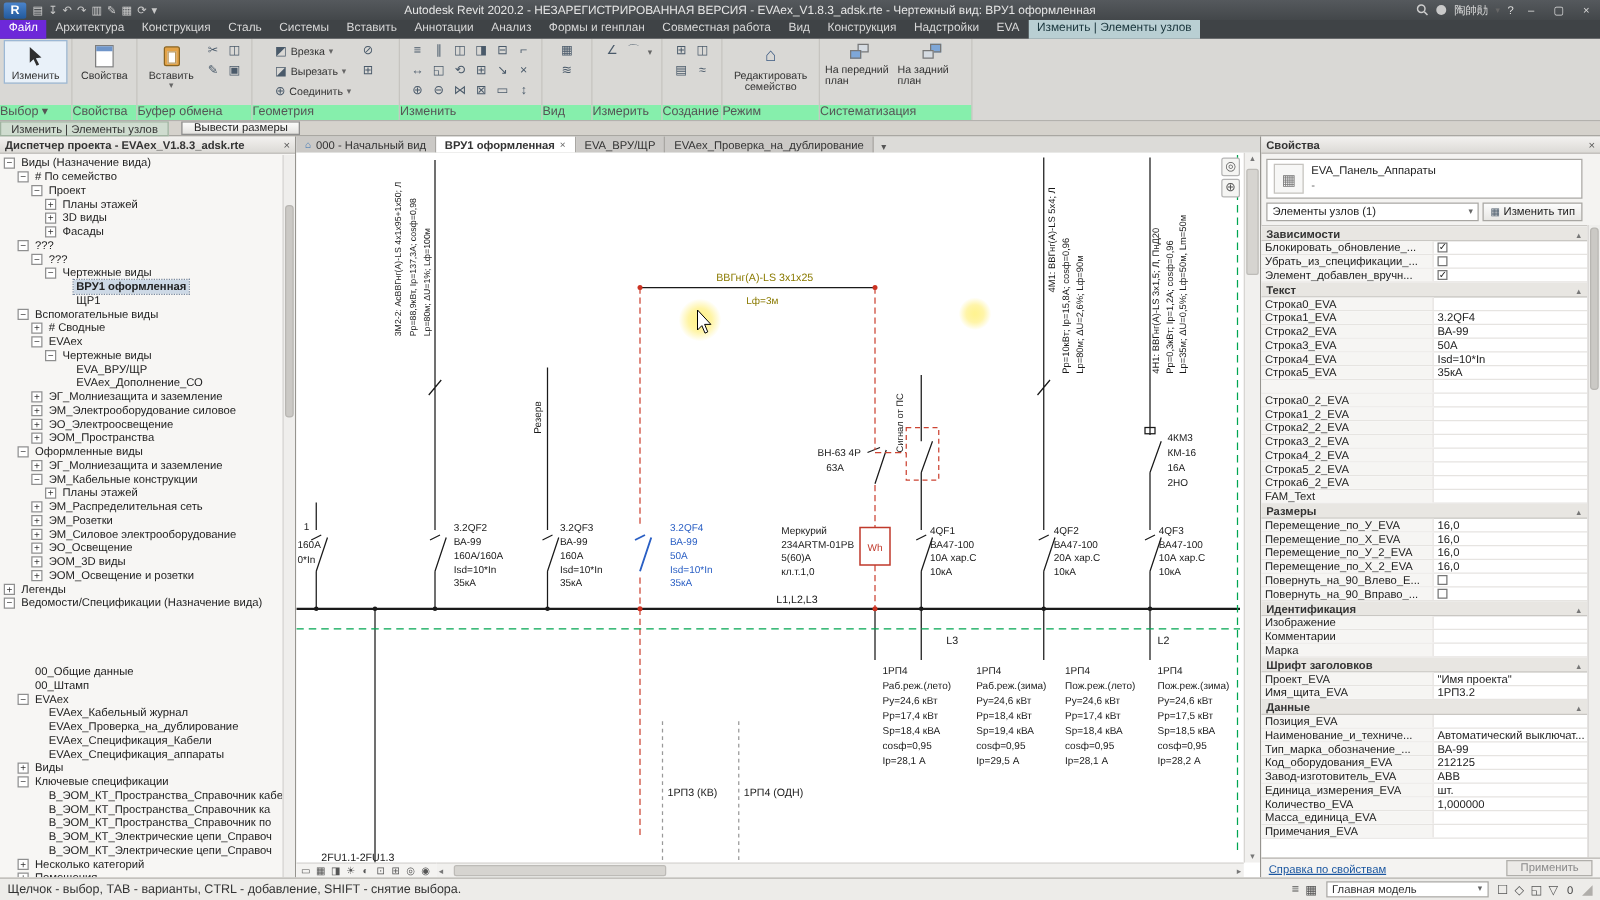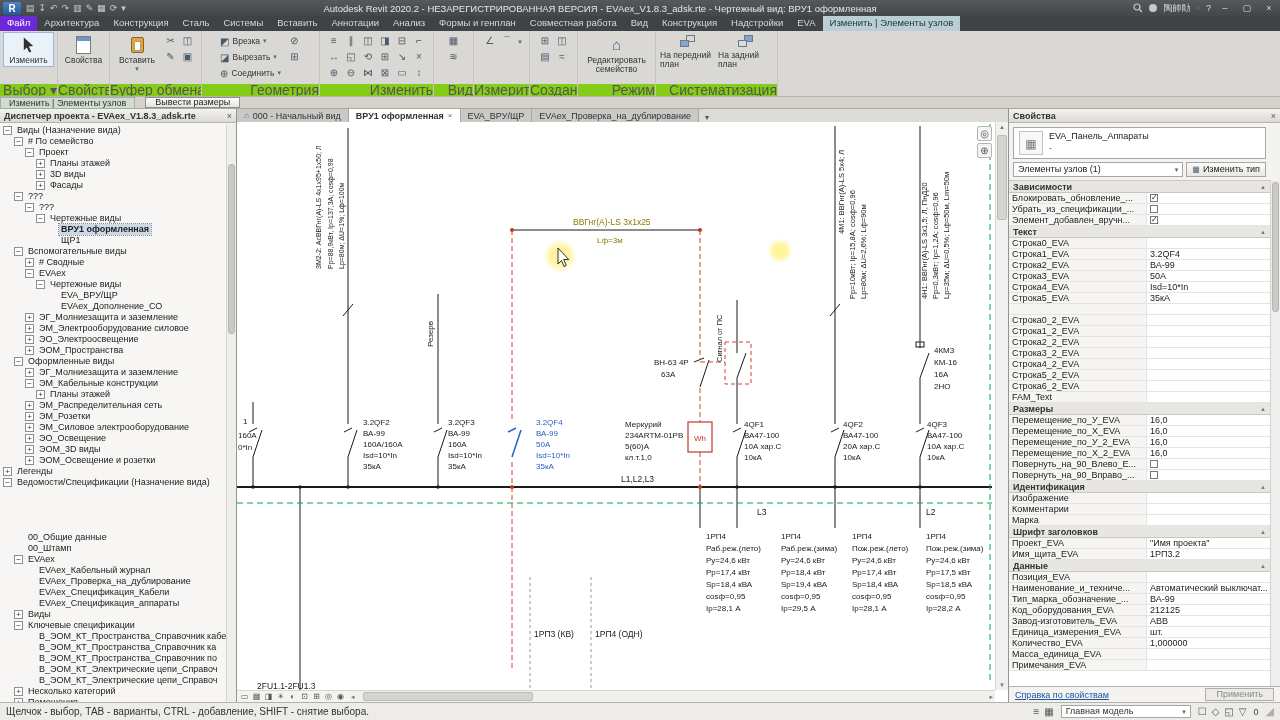--- a/index.html
+++ b/index.html
@@ -16,21 +16,21 @@
 .winbtn{width:16px;text-align:center;font-size:9px;color:#ddd}
 
 #rtabs{position:absolute;top:16px;left:0;width:1280px;height:15px;background:#3f4346;display:flex;align-items:flex-end;font-size:9.5px;color:#d8d8d8;z-index:29}
 .rtab{padding:1px 7px 2px;height:15px;line-height:12px;white-space:nowrap}
 .rtab.file{background:#6d28d9;color:#fff;font-weight:normal}
 .rtab.ctx{background:#b9cfd3;color:#17333a}
 
 #ribbon{position:absolute;top:31px;left:0;width:1280px;height:66px;background:#d9d8d5;border-bottom:1px solid #b3b1ad;display:flex;z-index:28}
 .rpanel{position:relative;height:100%;border-right:1px solid #c6c4c0;display:flex;flex-direction:column;flex:none}
 .pbody{flex:1;display:flex;align-items:flex-start;justify-content:center;gap:3px;padding:2px 4px}
-.plabel{height:12px;line-height:12px;text-align:right;font-size:14px;color:#555;background:#84cc16;white-space:nowrap;overflow:hidden}
+.plabel{height:12px;line-height:12px;text-align:left;font-size:10px;color:#555;background:#86efac;white-space:nowrap;overflow:hidden}
 .bigbtn{display:flex;flex-direction:column;align-items:center;width:54px;padding:1px 1px;font-size:8.5px;color:#333;text-align:center;line-height:1.1}
 .bigbtn .bicon{height:22px;display:flex;align-items:center;justify-content:center;font-size:15px;color:#3c5a82}
 .bigbtn.sel{background:#e9f1f9;outline:1px solid #9cb8d5}
 .igrid{display:grid;grid-template-columns:repeat(6,17px);grid-auto-rows:16px}
 .igrid2{display:grid;grid-template-columns:repeat(2,17px);grid-auto-rows:16px}
 .igrid1{display:grid;grid-template-columns:repeat(1,17px);grid-auto-rows:16px}
 .sicon{width:17px;height:15px;font-size:10px;line-height:15px;text-align:center;color:#4a5a6a}
 .gtxtbtn{display:flex;align-items:center;gap:3px;font-size:8.5px;color:#333;height:16px;padding:0 2px;white-space:nowrap}
 .gi{font-size:10px;color:#4a5a6a}
 .dd{font-size:7px;color:#666}
@@ -88,21 +88,21 @@
 #props{position:absolute;left:1008px;top:109px;width:272px;height:593px;background:#f4f3f1;border-left:1px solid #96948f;font-size:9px;overflow:hidden}
 .typecard{position:absolute;left:4px;right:14px;top:18px;height:32px;background:#fff;border:1px solid #a8a6a2;display:flex;align-items:center;gap:6px;padding:0 5px}
 .typeicon{width:24px;height:24px;border:1px solid #c5c3bf;background:#f7f7f6;text-align:center;line-height:24px;font-size:12px;color:#777;flex:none}
 .typename{line-height:1.3;overflow:hidden;white-space:nowrap}
 .typesub{color:#666}
 .selrow{position:absolute;left:4px;right:14px;top:53px;height:15px;display:flex;gap:3px;align-items:center}
 .selcombo{flex:1;background:#fff;border:1px solid #a8a6a2;height:15px;line-height:13px;padding:0 4px;display:flex;align-items:center;gap:4px}
 .selcombo .dd{margin-left:auto}
 .edittype{border:1px solid #a8a6a2;background:linear-gradient(#fcfcfc,#e8e7e4);height:15px;line-height:13px;padding:0 5px;display:flex;gap:3px;align-items:center;white-space:nowrap}
 #pgrid{position:absolute;top:71px;bottom:16px;left:0;right:10px;overflow:hidden;background:#fff;border-top:1px solid #c9c7c3}
-.phead{height:12px;background:#e8e6e2;border-bottom:1px solid #c9c7c3;display:flex;align-items:center;padding:0 4px;font-weight:bold;color:#333}
+.phead{height:12px;background:#e8e6e2;border-bottom:1px solid #c9c7c3;display:flex;align-items:flex-end;padding:0 4px;font-weight:bold;color:#333}
 .phead .chev{margin-left:auto;font-size:6px;color:#777}
 .prow{height:11px;display:flex;border-bottom:1px solid #e6e4e1}
 .plab{width:138px;padding:0 3px;line-height:10px;color:#222;border-right:1px solid #e6e4e1;overflow:hidden;white-space:nowrap;text-overflow:ellipsis;flex:none;background:#f6f5f3}
 .pval{flex:1;line-height:10px;padding:0 3px;color:#222;overflow:hidden;white-space:nowrap}
 .cb{width:8px;height:8px;border:1px solid #777;margin-top:1px;background:#fff;position:relative;display:inline-block}
 .cb.on:after{content:"✓";position:absolute;left:0;top:-2px;font-size:8px;color:#222}
 .pscroll{position:absolute;right:0;top:71px;bottom:16px;width:10px;background:#efeeec;border-left:1px solid #d6d4d1}
 .pfoot{position:absolute;left:0;right:0;bottom:0;height:16px;border-top:1px solid #b5b3ae;display:flex;align-items:center;padding:0 6px;background:#f4f3f1}
 .phelp{color:#1a56a0;text-decoration:underline}
 .papply{margin-left:auto;border:1px solid #b0aeaa;background:#eceae7;color:#8a8a8a;padding:0 10px;height:13px;line-height:11px}

